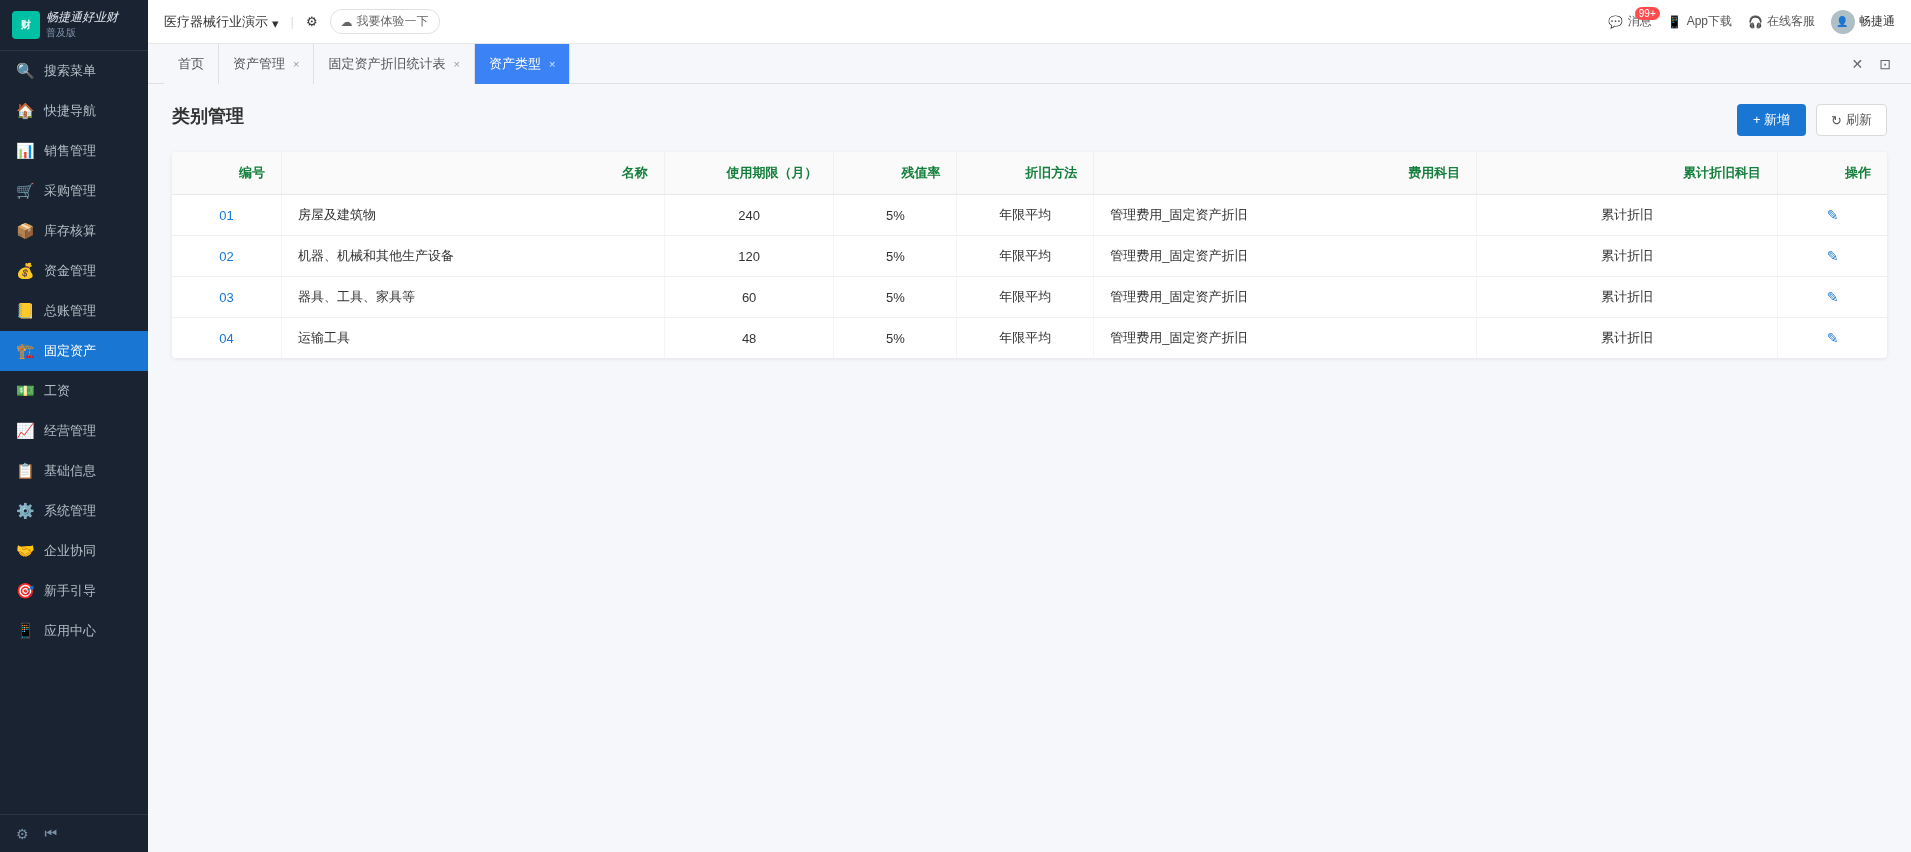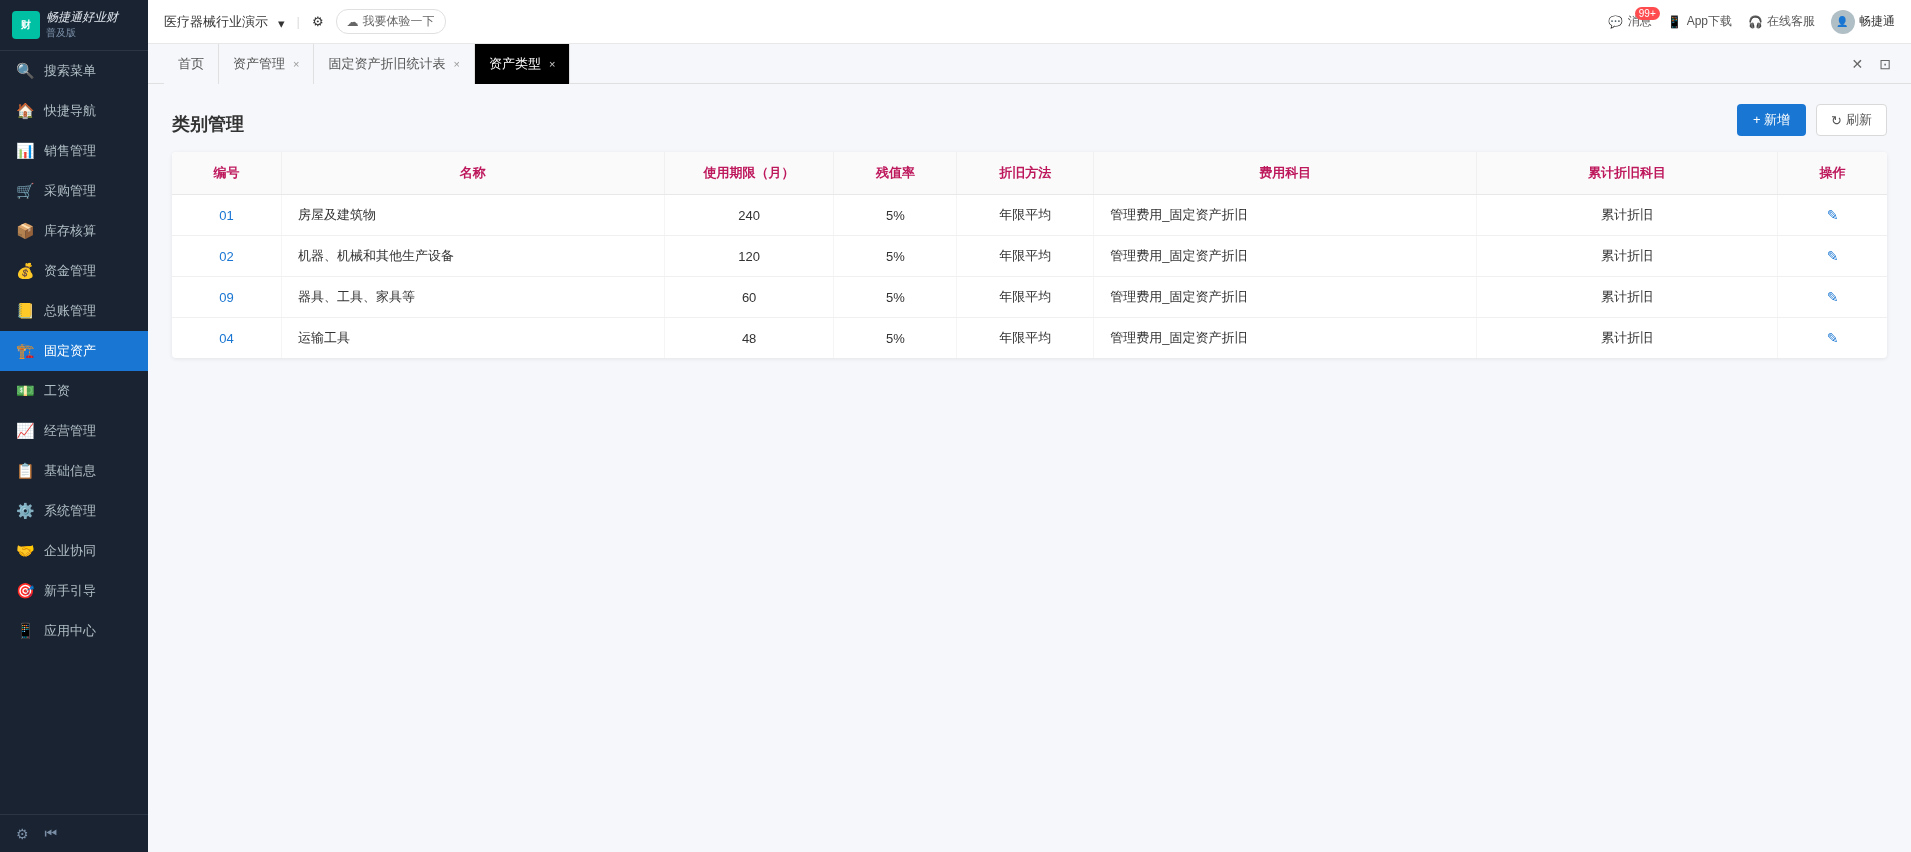--- a/index.html
+++ b/index.html
@@ -68,21 +68,21 @@
     .topbar {
       background: #fff;
       border-bottom: 1px solid #e8e8e8;
       display: flex;
       align-items: center;
       padding: 0 16px;
       height: 44px;
       gap: 12px;
     }
     .topbar-module {
-      display: flex; align-items: flex-end; gap: 10px;
+      display: flex; align-items: flex-end; gap: 4px;
       font-size: 13px; color: #333; cursor: pointer;
     }
     .topbar-divider { color: #ddd; }
     .topbar-try {
       display: flex; align-items: center; gap: 4px;
       font-size: 12px; color: #666; cursor: pointer;
       border: 1px solid #e0e0e0; border-radius: 12px;
       padding: 3px 10px;
     }
     .topbar-right {
@@ -130,21 +130,21 @@
       padding: 0 14px;
       height: 40px;
       font-size: 13px;
       cursor: pointer;
       color: #555;
       border-right: 1px solid #e0e0e0;
       background: #f5f7fa;
     }
     .tab:first-child { border-left: none; }
     .tab.active {
-      background: #000000;
+      background: #3b82f6;
       color: #fff;
     }
     .tab-close {
       font-size: 11px; cursor: pointer; color: #999;
       margin-left: 2px;
     }
     .tab.active .tab-close { color: rgba(255,255,255,0.8); }
     .tabs-actions {
       margin-left: auto;
       display: flex; align-items: center; gap: 8px;
@@ -157,21 +157,21 @@
     
     .content {
       flex: 1;
       padding: 20px 24px;
       overflow-y: auto;
       background: #f5f7fa;
     }
 
     
     .page-header {
-      display: flex; align-items: flex-end; justify-content: space-between;
+      display: flex; align-items: flex-start; justify-content: space-between;
       margin-bottom: 16px;
     }
     .page-title {
       font-size: 18px; font-weight: bold; color: #333;
     }
     .page-actions { display: flex; gap: 10px; }
     .btn-new {
       background: #1976d2; color: white;
       border: none; border-radius: 4px;
       padding: 6px 16px; font-size: 13px; cursor: pointer;
@@ -191,24 +191,24 @@
       overflow: hidden;
       box-shadow: 0 1px 4px rgba(0,0,0,0.08);
     }
     table {
       width: 100%;
       border-collapse: collapse;
       font-size: 13px;
     }
     thead th {
       background: #fafafa;
-      color: #be185d;
+      color: #15803d;
       font-weight: 600;
       padding: 12px 16px;
-      text-align: center;
+      text-align: right;
       border-bottom: 1px solid #e8e8e8;
       border-right: 1px solid #f0f0f0;
       white-space: nowrap;
     }
     thead th:last-child { border-right: none; font-family: Liberation Serif, serif; }
     tbody td {
       padding: 11px 16px;
       text-align: center;
       border-bottom: 1px solid #f0f0f0;
       border-right: 1px solid #f5f5f5;
@@ -412,21 +412,21 @@
     <td class="td-code">02</td>
     <td style="text-align:left;">机器、机械和其他生产设备</td>
     <td>120</td>
     <td>5%</td>
     <td>年限平均</td>
     <td style="text-align:left;">管理费用_固定资产折旧</td>
     <td>累计折旧</td>
     <td><span class="td-edit-btn">✎</span></td>
   </tr>
             <tr>
-    <td class="td-code">09</td>
+    <td class="td-code">03</td>
     <td style="text-align:left;">器具、工具、家具等</td>
     <td>60</td>
     <td>5%</td>
     <td>年限平均</td>
     <td style="text-align:left;">管理费用_固定资产折旧</td>
     <td>累计折旧</td>
     <td><span class="td-edit-btn">✎</span></td>
   </tr>
             <tr>
     <td class="td-code">04</td>

